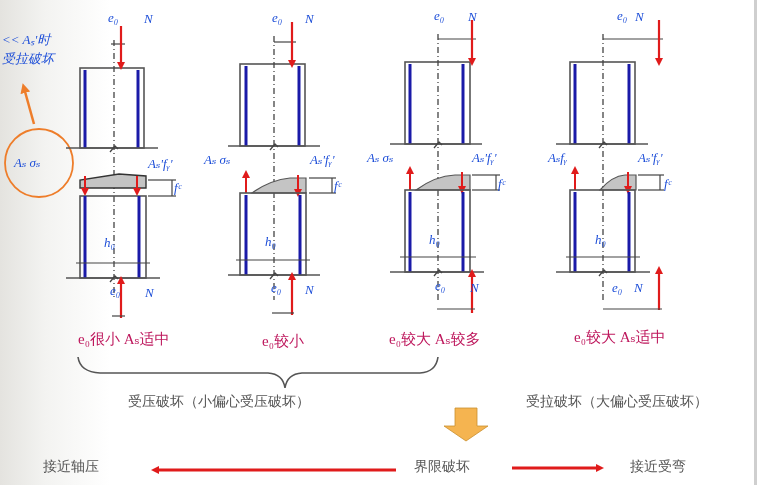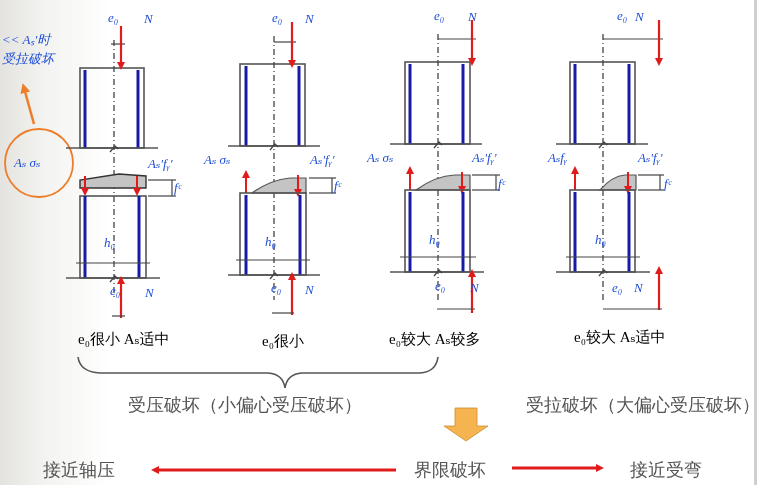--- a/index.html
+++ b/index.html
@@ -4,24 +4,24 @@
 <style>
   html, body { margin:0; padding:0; }
   body {
     width:760px; height:485px; overflow:hidden; position:relative;
     background: linear-gradient(to right, #e4e3df 0px, #f3f3f1 45px, #ffffff 110px, #ffffff 100%);
     font-family: "DejaVu Serif", "Liberation Serif", serif;
     color:#555;
   }
   .right-rule { position:absolute; left:754px; top:0; width:3px; height:485px; background:#cfcfcf; }
   svg.diagram { position:absolute; left:0; top:0; }
-  .lbl { position:absolute; font-family:"Liberation Serif","DejaVu Serif",serif; color:#000000; white-space:nowrap; }
+  .lbl { position:absolute; font-family:"Liberation Serif","DejaVu Serif",serif; color:#be185d; white-space:nowrap; }
   .it { font-style:italic; }
   .caption { font-size:15px; }
-  .big { font-size:18px; color:#555; }
+  .big { font-size:14px; color:#555; }
   .note { font-size:13px; color:#1d4ed8; }
 </style>
 </head>
 <body>
 
 <div class="right-rule"></div>
 
 <svg class="diagram" width="760" height="485" viewBox="0 0 760 485">
   <defs>
     <marker id="ar" markerWidth="8" markerHeight="8" refX="4" refY="4" orient="auto" markerUnits="userSpaceOnUse">
@@ -165,21 +165,21 @@
 <div class="lbl caption" style="left:78px; top:330px;">e₀很小 Aₛ适中</div>
 
 <div class="lbl it note" style="left:272px; top:10px;">e₀</div>
 <div class="lbl it note" style="left:305px; top:11px;">N</div>
 <div class="lbl it note" style="left:204px; top:152px;">Aₛ σₛ</div>
 <div class="lbl it note" style="left:310px; top:152px;">Aₛ'fᵧ'</div>
 <div class="lbl it note" style="left:334px; top:178px;">fᶜ</div>
 <div class="lbl it note" style="left:265px; top:234px;">h₀</div>
 <div class="lbl it note" style="left:271px; top:280px;">e₀</div>
 <div class="lbl it note" style="left:305px; top:282px;">N</div>
-<div class="lbl caption" style="left:262px; top:332px;">e₀很小</div>
+<div class="lbl caption" style="left:262px; top:332px;">e₀较小</div>
 
 <div class="lbl it note" style="left:434px; top:8px;">e₀</div>
 <div class="lbl it note" style="left:468px; top:9px;">N</div>
 <div class="lbl it note" style="left:367px; top:150px;">Aₛ σₛ</div>
 <div class="lbl it note" style="left:472px; top:150px;">Aₛ'fᵧ'</div>
 <div class="lbl it note" style="left:498px; top:176px;">fᶜ</div>
 <div class="lbl it note" style="left:429px; top:232px;">h₀</div>
 <div class="lbl it note" style="left:435px; top:278px;">e₀</div>
 <div class="lbl it note" style="left:470px; top:280px;">N</div>
 <div class="lbl caption" style="left:389px; top:330px;">e₀较大 Aₛ较多</div>

